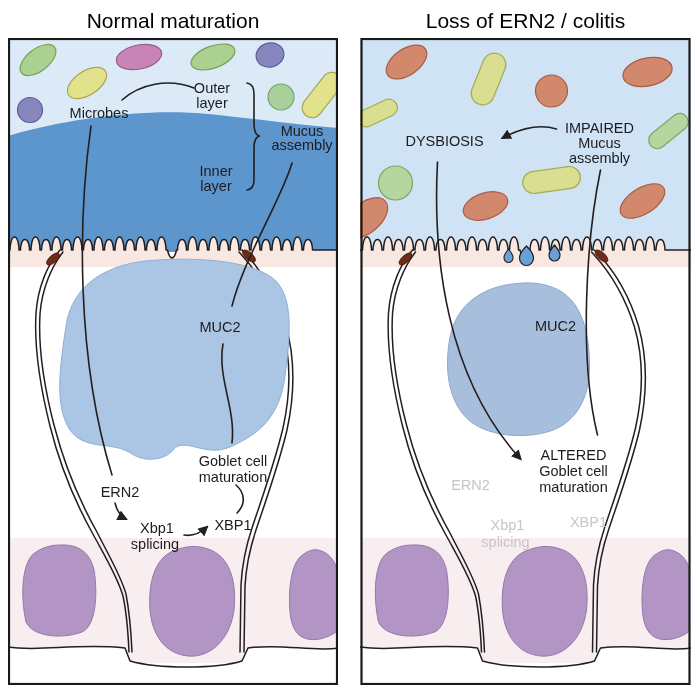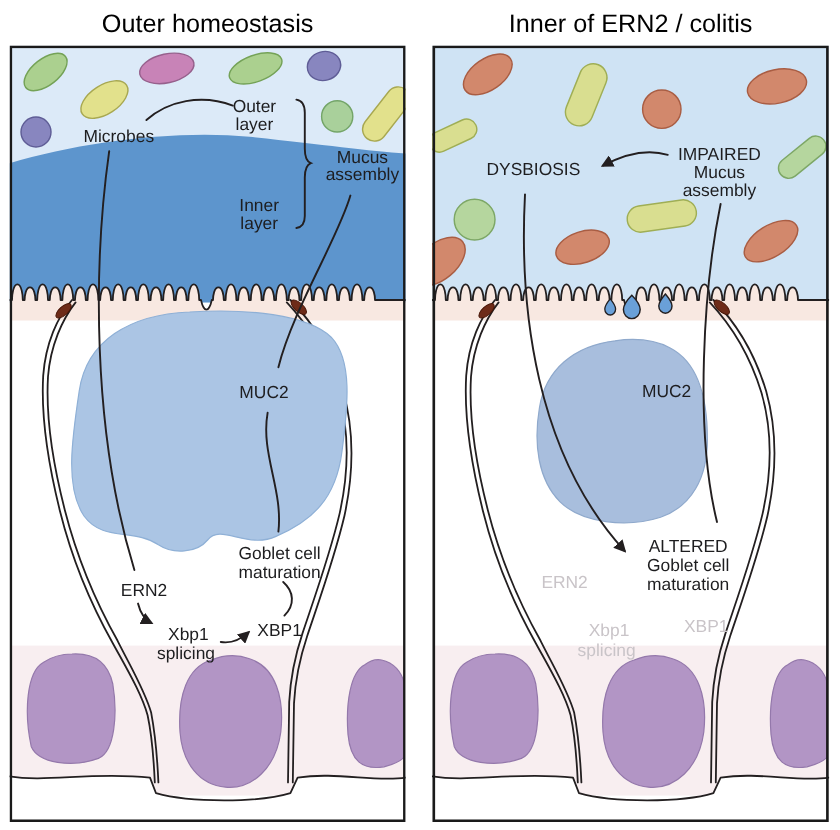--- a/index.html
+++ b/index.html
@@ -25,22 +25,22 @@
   .yg{fill:#d9de90;stroke:#9fae55;stroke-width:1.2;}
   .gn{fill:#b5d69e;stroke:#7da766;stroke-width:1.2;}
   .nuc{fill:#b295c5;stroke:#9478ab;stroke-width:1;}
   .tj{fill:#6e2b18;stroke:#471506;stroke-width:0.8;}
 </style>
 </head>
 <body>
 
 <div class="stage">
 
-  <div class="title" id="title-left">Outer homeostasis</div>
-  <div class="title" id="title-right">Inner of ERN2 / colitis</div>
+  <div class="title" id="title-left">Normal maturation</div>
+  <div class="title" id="title-right">Loss of ERN2 / colitis</div>
 
   <svg class="panel" id="panel-left" width="330" height="647" viewBox="0 0 330 647">
     <defs>
       <marker id="ah" viewBox="0 0 10 10" refX="8" refY="5" markerWidth="6.5" markerHeight="6.5" orient="auto-start-reverse">
         <path d="M0,0L10,5L0,10z" fill="#231f20"></path>
       </marker>
       <g id="tissue">
         <path fill="#f8e8e1" d="M0,212l2,0c0,-4 1,-13 4.5,-13c3.5,0 4.5,9 4.5,13l1.5,0c0,-3.5 1,-10.5 4.5,-10.5c3.5,0 4.5,7 4.5,10.5l1.5,0c0,-4 1,-13 4.5,-13c3.5,0 4.5,9 4.5,13l1.5,0c0,-3.5 1,-10.5 4.5,-10.5c3.5,0 4.5,7 4.5,10.5l1.5,0c0,-4 1,-13 4.5,-13c3.5,0 4.5,9 4.5,13l1.5,0c0,-3.5 1,-10.5 4.5,-10.5c3.5,0 4.5,7 4.5,10.5l1.5,0c0,-4 1,-13 4.5,-13c3.5,0 4.5,9 4.5,13l1.5,0c0,-3.5 1,-10.5 4.5,-10.5c3.5,0 4.5,7 4.5,10.5l1.5,0c0,-4 1,-13 4.5,-13c3.5,0 4.5,9 4.5,13l1.5,0c0,-3.5 1,-10.5 4.5,-10.5c3.5,0 4.5,7 4.5,10.5l1.5,0c0,-4 1,-13 4.5,-13c3.5,0 4.5,9 4.5,13l1.5,0c0,-3.5 1,-10.5 4.5,-10.5c3.5,0 4.5,7 4.5,10.5l1.5,0c0,-4 1,-13 4.5,-13c3.5,0 4.5,9 4.5,13l1.5,0c0,-3.5 1,-10.5 4.5,-10.5c3.5,0 4.5,7 4.5,10.5l1.5,0c0,-4 1,-13 4.5,-13c3.5,0 4.5,9 4.5,13l1.5,0c1,4.5 2,8 4.5,8c2.5,0 3.5,-3.5 4.5,-8l1,0c0,-3.5 1,-10.5 4.5,-10.5c3.5,0 4.5,7 4.5,10.5l1.5,0c0,-4 1,-13 4.5,-13c3.5,0 4.5,9 4.5,13l1.5,0c0,-3.5 1,-10.5 4.5,-10.5c3.5,0 4.5,7 4.5,10.5l1.5,0c0,-4 1,-13 4.5,-13c3.5,0 4.5,9 4.5,13l1.5,0c0,-3.5 1,-10.5 4.5,-10.5c3.5,0 4.5,7 4.5,10.5l1.5,0c0,-4 1,-13 4.5,-13c3.5,0 4.5,9 4.5,13l1.5,0c0,-3.5 1,-10.5 4.5,-10.5c3.5,0 4.5,7 4.5,10.5l1.5,0c0,-4 1,-13 4.5,-13c3.5,0 4.5,9 4.5,13l1.5,0c0,-3.5 1,-10.5 4.5,-10.5c3.5,0 4.5,7 4.5,10.5l1.5,0c0,-4 1,-13 4.5,-13c3.5,0 4.5,9 4.5,13l1.5,0c0,-3.5 1,-10.5 4.5,-10.5c3.5,0 4.5,7 4.5,10.5l1.5,0c0,-4 1,-13 4.5,-13c3.5,0 4.5,9 4.5,13l1.5,0c0,-3.5 1,-10.5 4.5,-10.5c3.5,0 4.5,7 4.5,10.5L330,212L330,229L0,229Z"></path>
         <rect x="1" y="500" width="328" height="125" fill="#f3e2e6" opacity="0.6"></rect>
         <path fill="#ffffff" d="M0,609 C30,614 70,605 117,610 L122,623 C150,631 208,631 234,623 L240,610 C272,605 305,614 330,610 L330,645 L0,645 Z"></path>

